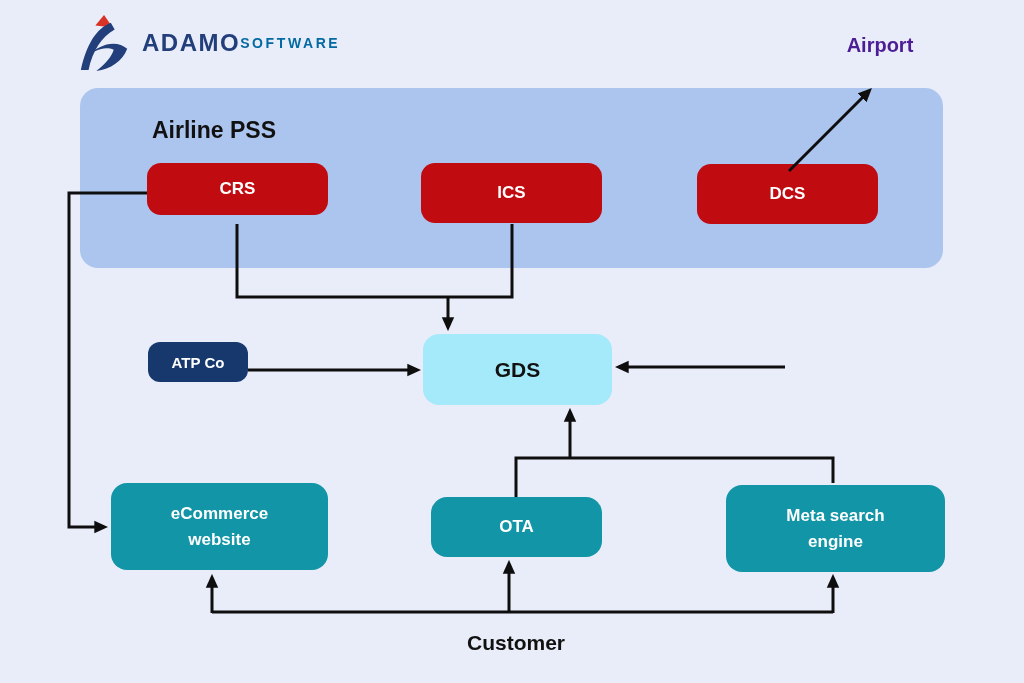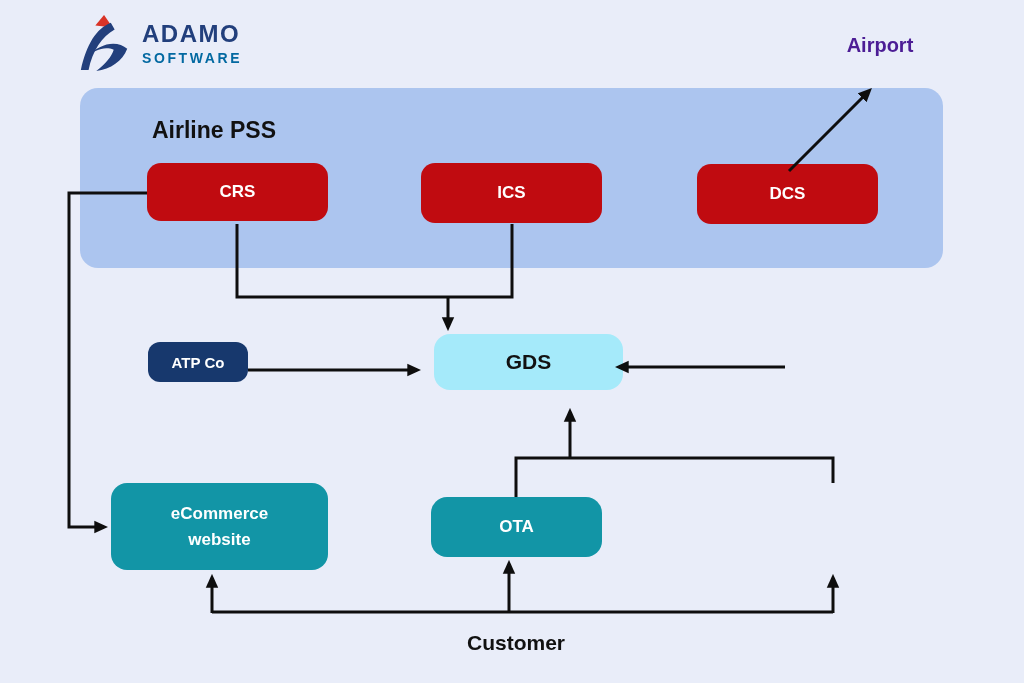--- a/index.html
+++ b/index.html
@@ -3,45 +3,45 @@
 <meta charset="utf-8">
 <style>
   html,body{margin:0;padding:0;background:#e9edf9;}
   .canvas{
     position:relative;width:1024px;height:683px;background:#e9edf9;
     font-family:"Liberation Sans",sans-serif;overflow:hidden;
   }
   
   .logo{position:absolute;left:76px;top:14px;display:flex;align-items:center;gap:8px;}
   .logo-icon svg{width:58px;height:58px;display:block;}
-  .logo-text{display:flex;flex-direction:column;}
+  .logo-text{display:flex;flex-direction:row;}
   .brand-line1{font-size:24px;font-weight:800;color:#223f7c;letter-spacing:1.5px;line-height:1;}
   .brand-line2{font-size:14px;font-weight:800;color:#0369a1;letter-spacing:2.6px;line-height:1;margin-top:5px;}
   
   .airport{position:absolute;left:836px;top:34px;width:88px;text-align:center;
     font-size:20px;font-weight:800;color:#4c1d95;}
   .customer{position:absolute;left:516px;top:631px;transform:translateX(-50%);
     font-size:21px;font-weight:800;color:#111;}
   
   .pss{position:absolute;left:80px;top:88px;width:863px;height:180px;
     background:#acc5ef;border-radius:18px;z-index:1;}
   .pss-title{position:absolute;top:29px;left:72px;right:0;text-align:left;
     font-size:23px;font-weight:800;color:#111;}
   
   .node{position:absolute;display:flex;align-items:center;justify-content:center;
     color:#fff;font-weight:800;font-size:17px;text-align:center;border-radius:14px;z-index:2;}
   .red{background:#c00b10;}
   .navy{background:#17386d;border-radius:12px;font-size:15px;}
   .cyan{background:#a5eafa;color:#111;font-size:21px;border-radius:16px;}
   .teal{background:#1295a6;border-radius:16px;}
-  .n-crs {left:147px;top:163px;width:181px;height:58px;}
+  .n-crs {left:147px;top:163px;width:181px;height:52px;}
   .n-ics {left:421px;top:163px;width:181px;height:60px;}
   .n-dcs {left:697px;top:164px;width:181px;height:60px;}
   .n-atp {left:148px;top:342px;width:100px;height:40px;}
-  .n-gds {left:434px;top:334px;width:189px;height:56px;}
+  .n-gds {left:423px;top:334px;width:189px;height:71px;}
   .n-oag {left:785px;top:339px;width:93px;height:54px;}
   .n-ecom{left:111px;top:483px;width:217px;height:87px;}
   .n-ota {left:431px;top:497px;width:171px;height:60px;}
   .n-meta{left:726px;top:485px;width:219px;height:87px;}
   .n-ecom span,.n-meta span{display:inline-block;max-width:150px;line-height:1.5;}
   
   .edges{position:absolute;left:0;top:0;z-index:3;pointer-events:none;}
 </style>
 </head>
 <body>
@@ -83,20 +83,23 @@
   </div>
   <div class="node cyan n-gds">
     <span>GDS</span>
   </div>
   <div class="node teal n-ecom">
     <span>eCommerce website</span>
   </div>
   <div class="node teal n-ota">
     <span>OTA</span>
   </div>
+  <div class="node teal n-meta">
+    <span>Meta search engine</span>
+  </div>
 
   <svg class="edges" width="1024" height="683" viewBox="0 0 1024 683" xmlns="http://www.w3.org/2000/svg">
     <defs>
       <marker id="arw" viewBox="0 0 10 10" refX="7" refY="5" markerWidth="4.6" markerHeight="4.6" orient="auto-start-reverse" markerUnits="strokeWidth">
         <path d="M0,0.5 L10,5 L0,9.5 Z" fill="#0e0e0e"></path>
       </marker>
     </defs>
     <g fill="none" stroke="#0e0e0e" stroke-width="3">
       <path d="M147,193 H69 V527 H104" marker-end="url(#arw)"></path>
       <path d="M237,224 V297 H512 V224"></path>

